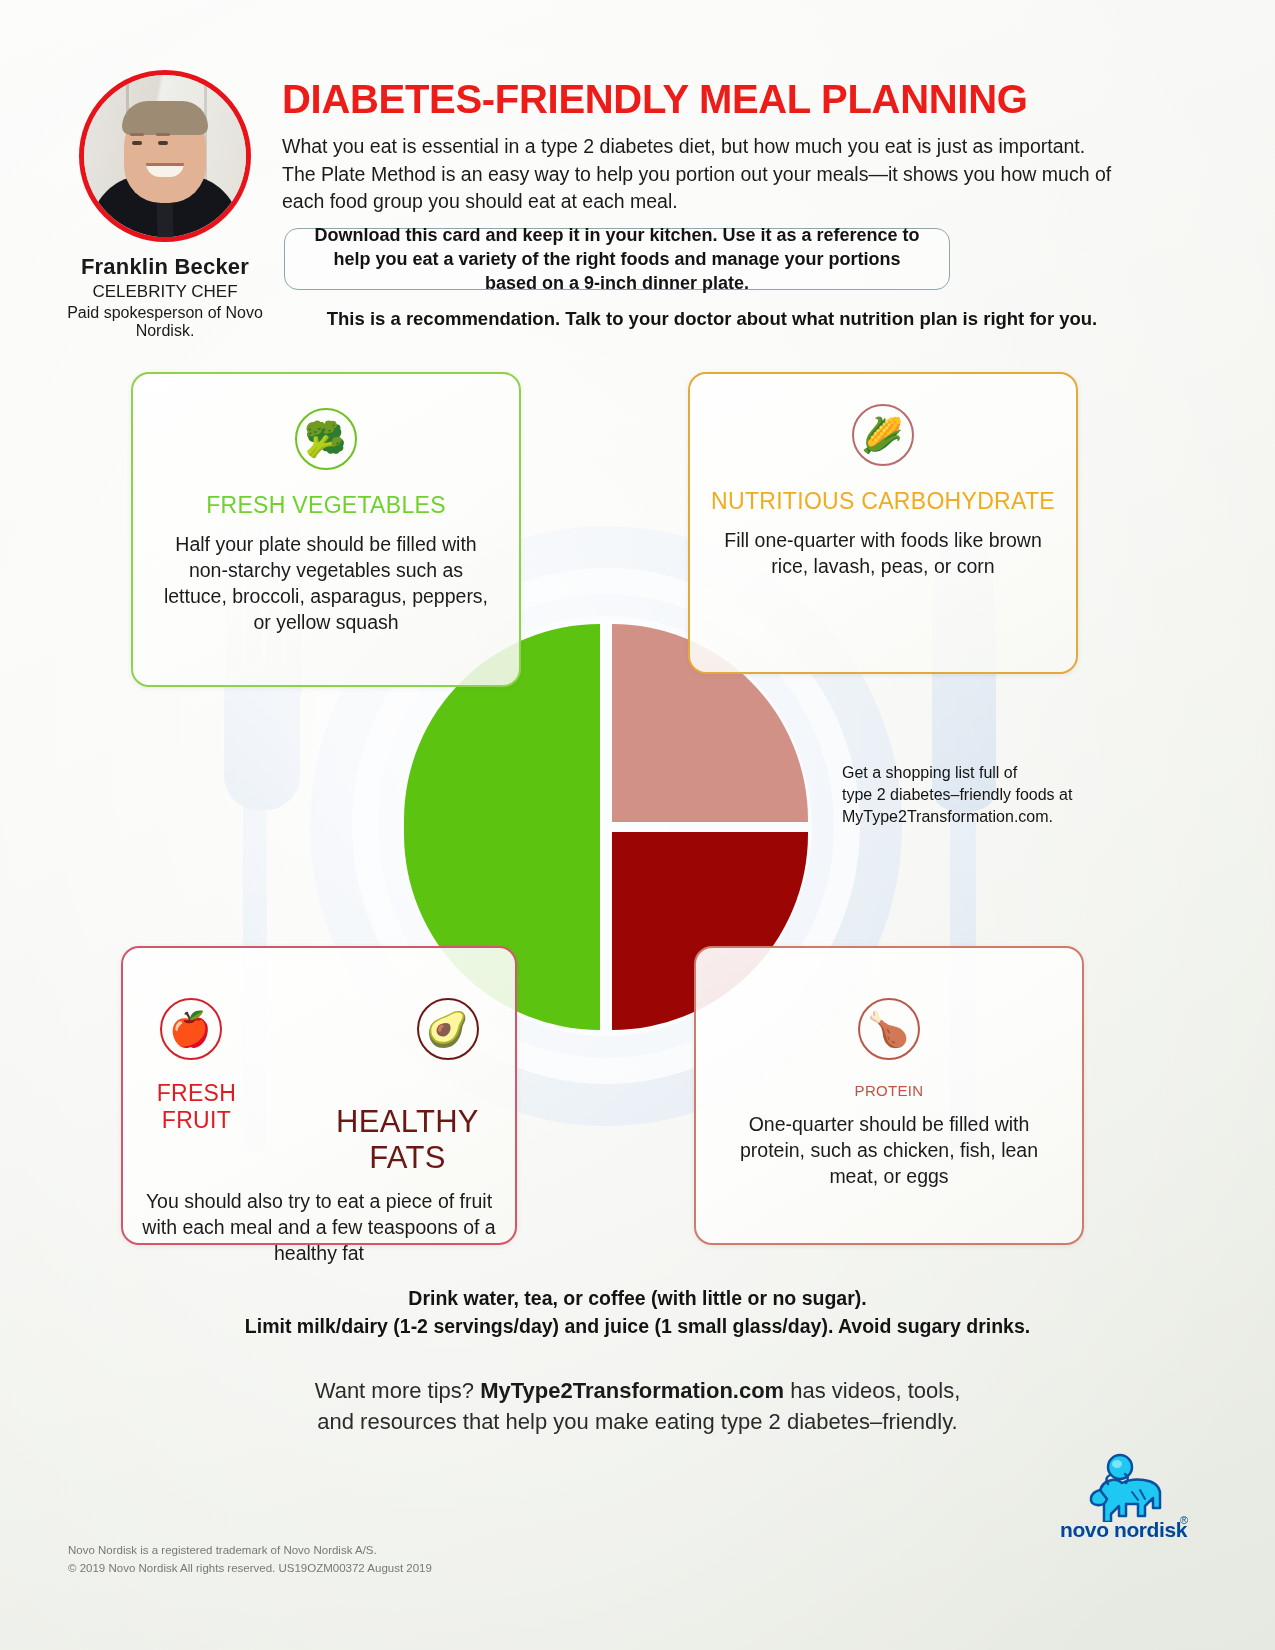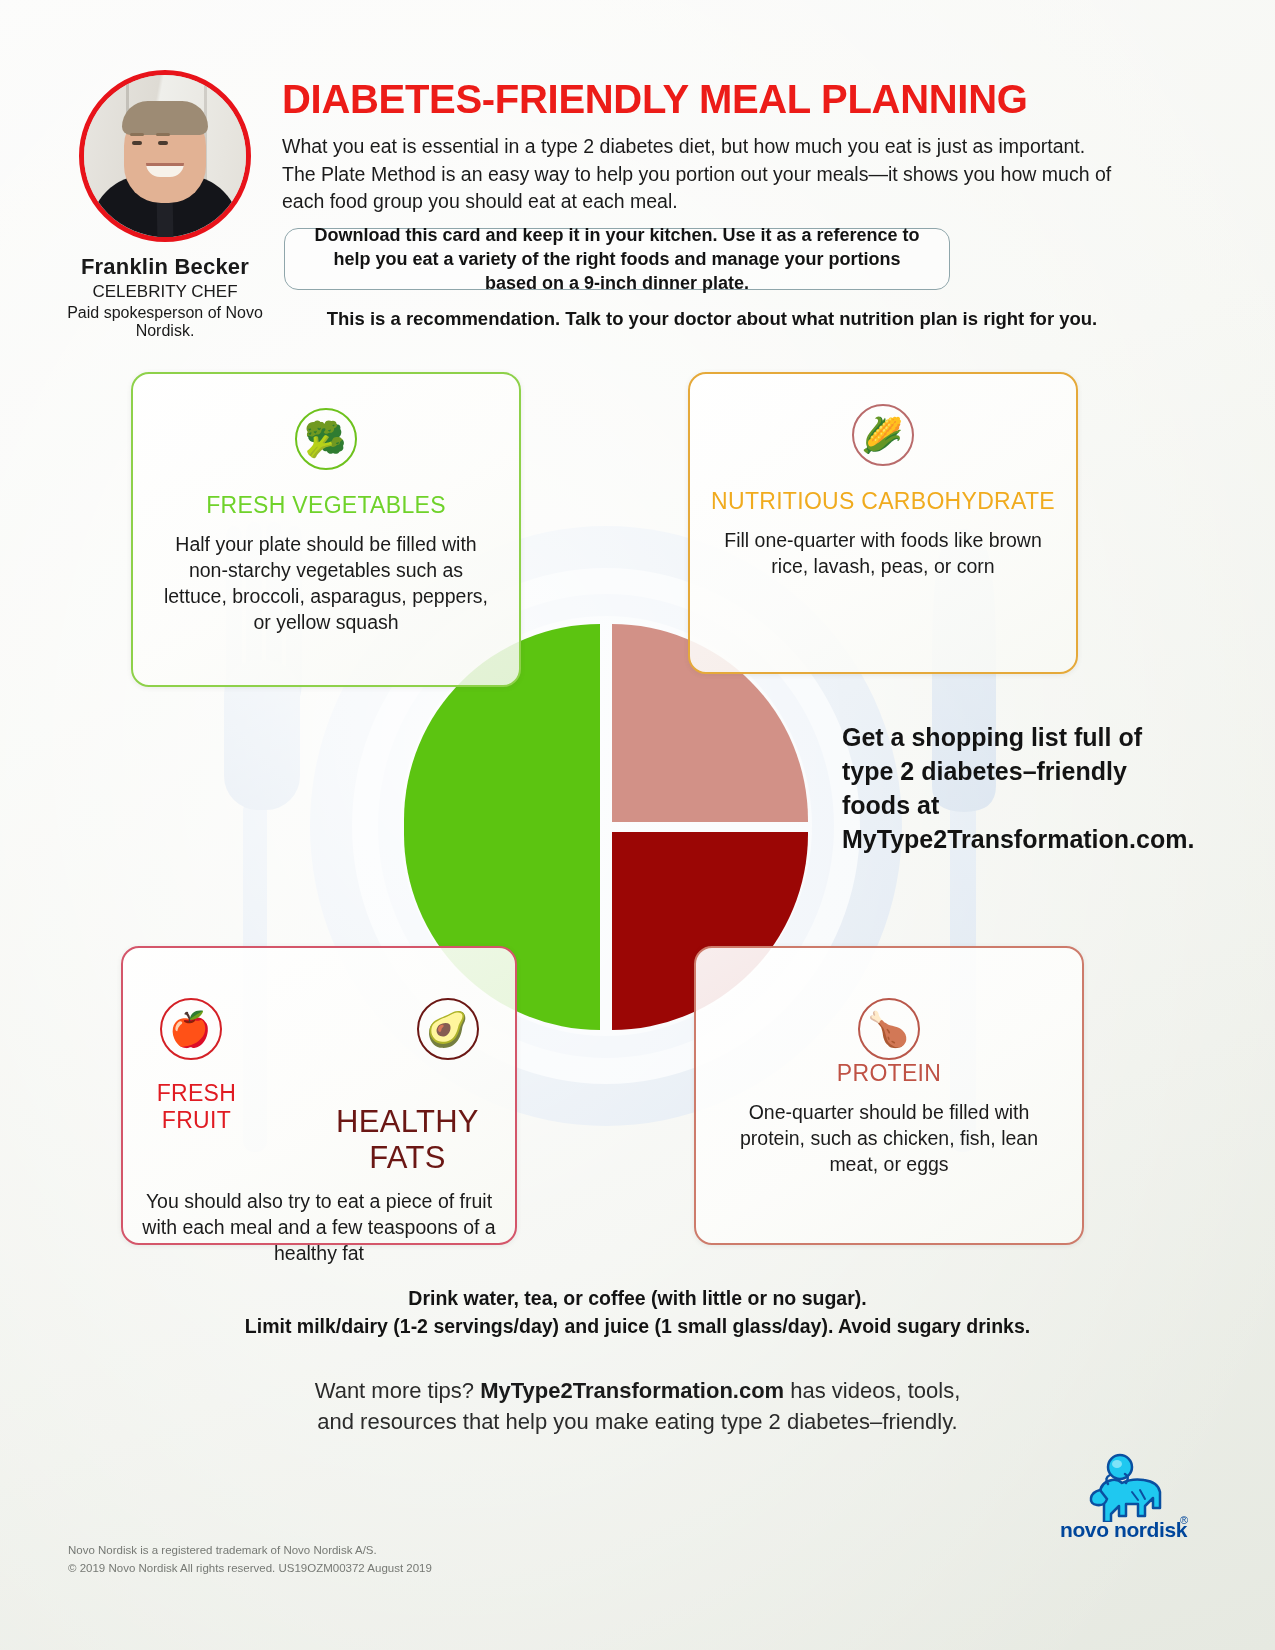--- a/index.html
+++ b/index.html
@@ -123,27 +123,27 @@
 
   #fruit-icons { display: flex; justify-content: center; gap: 122px; margin-top: 50px; }
   #fruit-titles { display: flex; justify-content: center; gap: 30px; margin-top: 20px; }
   #card-fruit .card-body { margin-top: 12px; padding: 0 18px; }
   #icon-apple-circle  { border: 2px solid #d42026; }
   #icon-avocado-circle{ border: 2px solid #6b1714; }
   #title-fruit  { color: #e01b22; font-size: 23px; }
   #title-fats   { color: #6b1714; font-size: 31px; margin-top: 24px; }
 
   #card-protein .icon-circle { border: 2px solid #b9574a; margin-top: 50px; }
-  #card-protein .card-title  { color: #bf5245; font-size: 23px; }
+  #card-protein .card-title  { color: #bf5245; font-size: 15px; margin-top: 22px; }
   #card-protein .card-body   { margin-top: 12px; padding: 0 22px; }
 
   
   #shopping {
-    position: absolute; left: 842px; top: 720px; width: 320px;
-    font-size: 25px; font-weight: bold; color: #131313; line-height: 1.36;
+    position: absolute; left: 842px; top: 762px; width: 320px;
+    font-size: 16px; font-weight: normal; color: #131313; line-height: 1.36;
   }
 
   
   #drink-note {
     position: absolute; left: 0; top: 1285px; width: 1275px;
     text-align: center; font-size: 19.5px; font-weight: bold; color: #131313; line-height: 1.42;
   }
   #tips-note {
     position: absolute; left: 0; top: 1375px; width: 1275px;
     text-align: center; font-size: 22px; color: #2b2b2b; line-height: 1.42;

